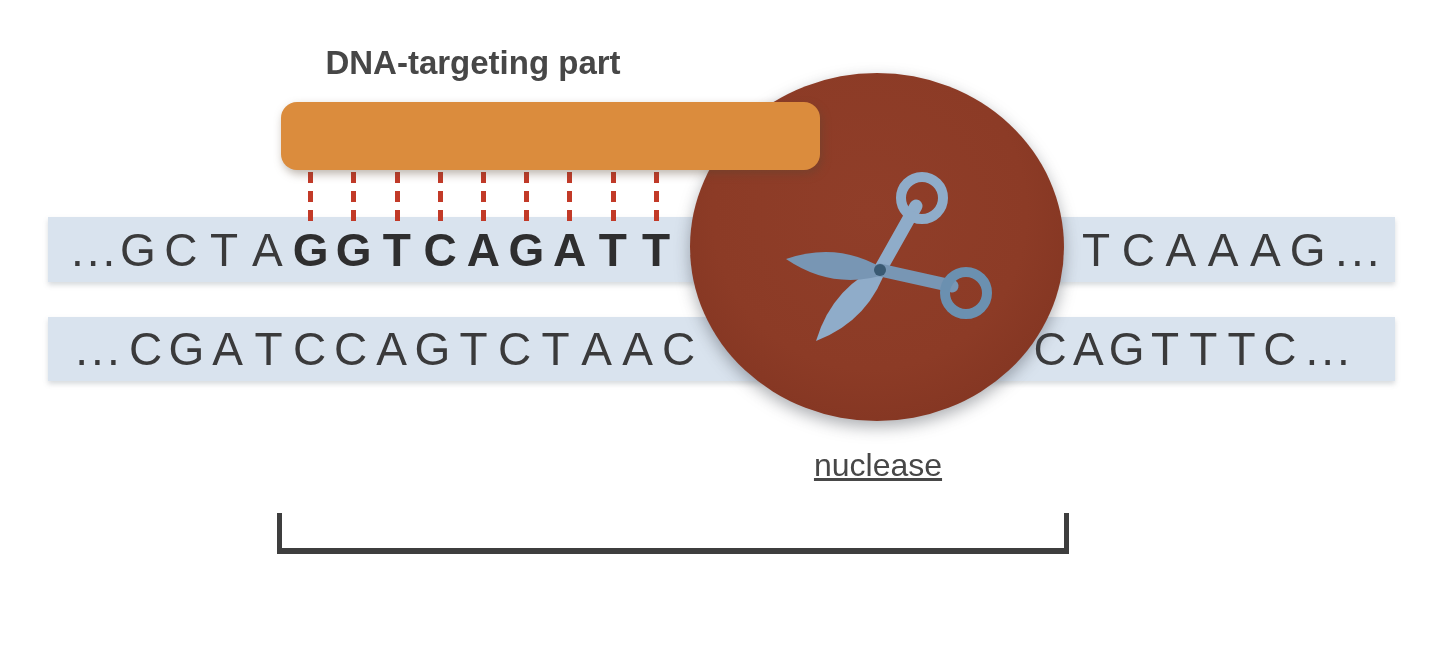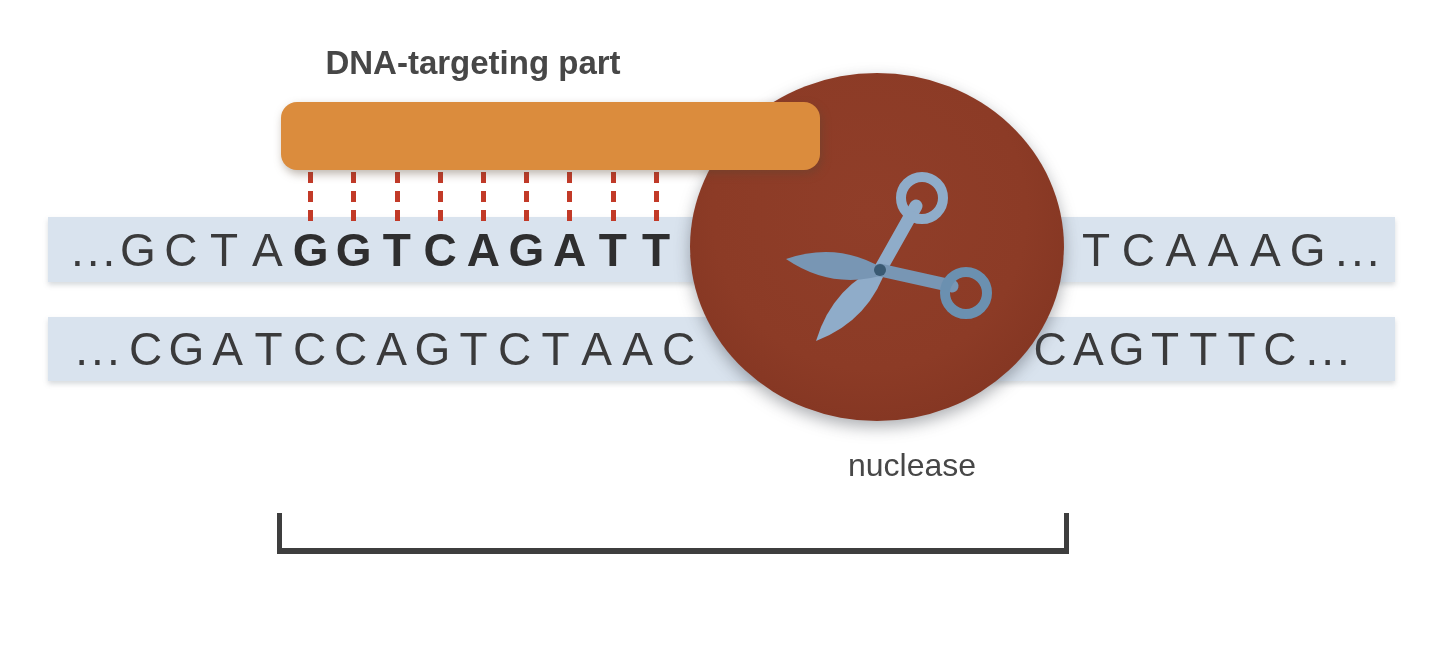--- a/index.html
+++ b/index.html
@@ -6,21 +6,21 @@
   #canvas{
     position:relative;width:1440px;height:576px;margin:0 auto;
     background:#ffffff;overflow:hidden;
     font-family:"Liberation Sans",sans-serif;
   }
   .label{
     position:absolute;text-align:center;color:var(--label-text,#474747);
     line-height:1.15;white-space:nowrap;
   }
   #dna-targeting-label{left:253px;top:44px;width:440px;font-size:33px;font-weight:700;}
-  #nuclease-label{left:792px;top:447px;width:240px;font-size:32px;font-weight:400;}
+  #nuclease-label{left:758px;top:447px;width:240px;font-size:32px;font-weight:400;text-decoration:underline;}
   #engineered-label{left:398px;top:584px;width:550px;font-size:34px;font-weight:700;}
 
   #targeting-bar{
     position:absolute;left:281px;top:102px;width:539px;height:68px;
     background:var(--targeting-bar,#db8c3d);border-radius:16px;z-index:4;
     filter:drop-shadow(2px 4px 5px rgba(90,70,50,0.40));
   }
   .dash{
     position:absolute;top:172px;width:5px;height:53px;z-index:1;
     background:repeating-linear-gradient(to bottom,var(--pairing-dash,#c23a28) 0 11px,transparent 11px 19px);

